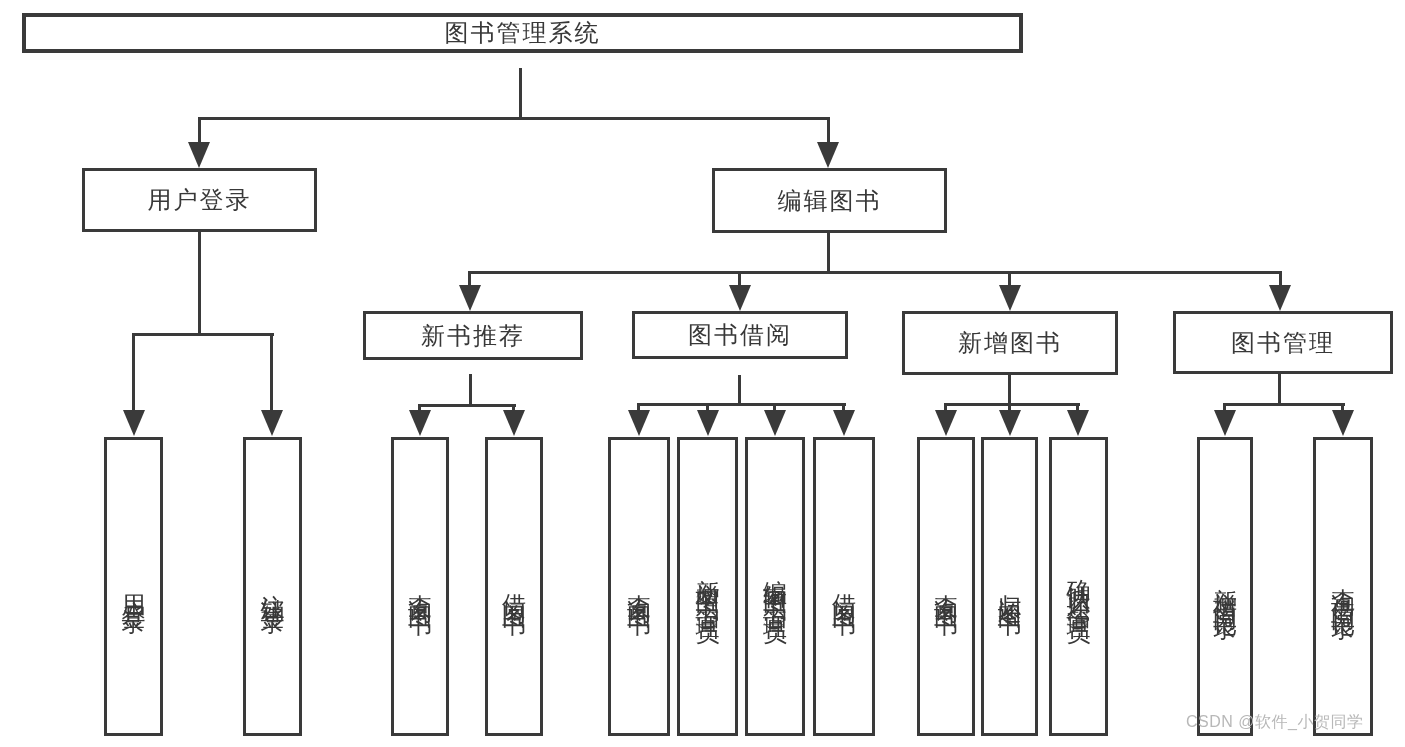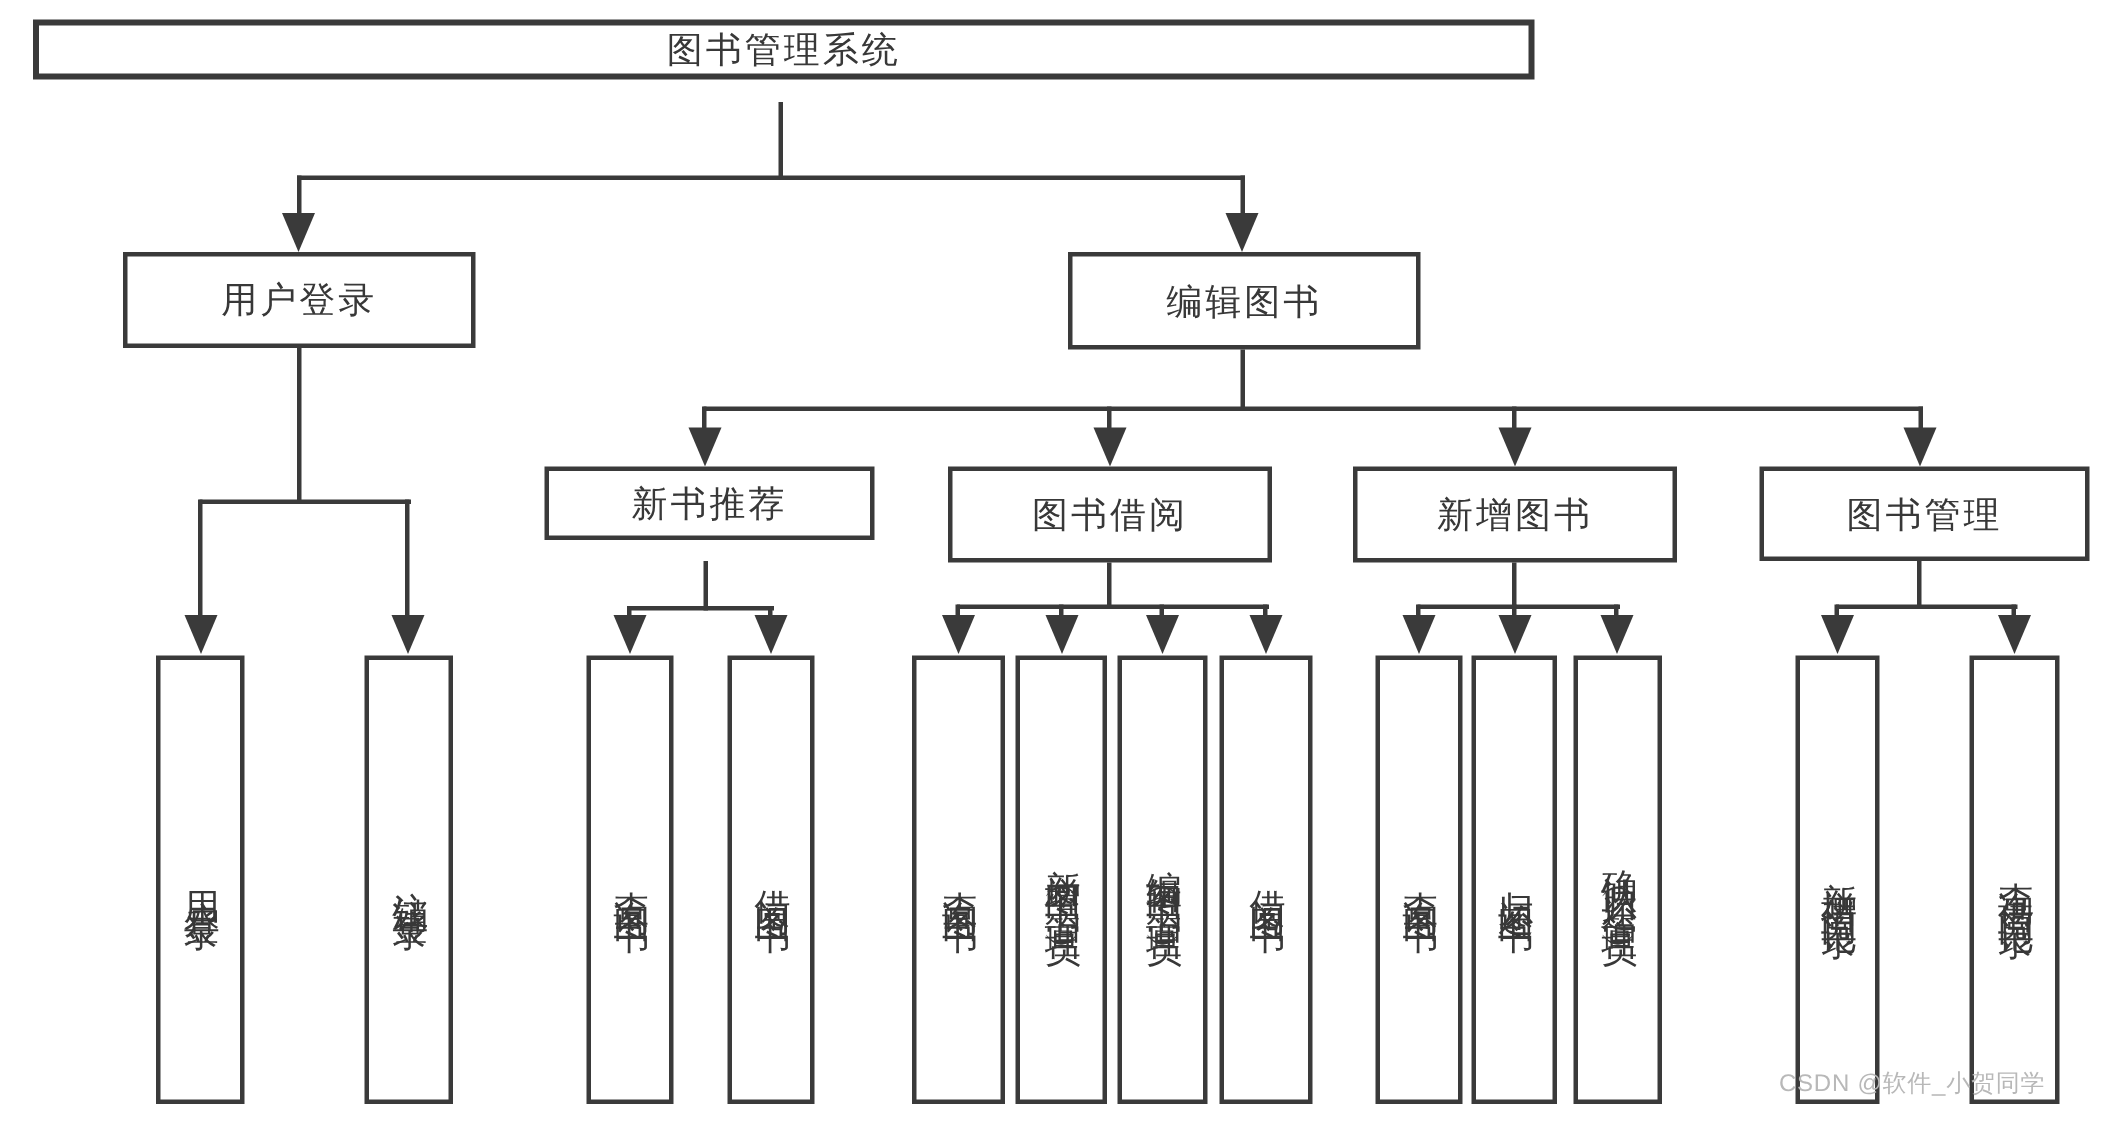--- a/index.html
+++ b/index.html
@@ -83,21 +83,21 @@
   <div class="v-line" style="left:468px; top:271px; height:20px;"></div>
   <div class="arrow" style="left:459px; top:285px;"></div>
   <div class="v-line" style="left:738px; top:271px; height:20px;"></div>
   <div class="arrow" style="left:729px; top:285px;"></div>
   <div class="v-line" style="left:1008px; top:271px; height:20px;"></div>
   <div class="arrow" style="left:999px; top:285px;"></div>
   <div class="v-line" style="left:1279px; top:271px; height:20px;"></div>
   <div class="arrow" style="left:1269px; top:285px;"></div>
 
   <div class="box hbox" style="left:363px; top:311px; width:220px; height:49px;">新书推荐</div>
-  <div class="box hbox" style="left:632px; top:311px; width:216px; height:64px;">图书借阅</div>
+  <div class="box hbox" style="left:632px; top:311px; width:216px; height:48px;">图书借阅</div>
   <div class="box hbox" style="left:902px; top:311px; width:216px; height:64px;">新增图书</div>
   <div class="box hbox" style="left:1173px; top:311px; width:220px; height:63px;">图书管理</div>
 
   <div class="v-line" style="left:469px; top:374px; height:33px;"></div>
   <div class="h-line" style="left:418px; top:404px; width:98px;"></div>
   <div class="v-line" style="left:418px; top:404px; height:12px;"></div>
   <div class="arrow" style="left:409px; top:410px;"></div>
   <div class="v-line" style="left:512px; top:404px; height:12px;"></div>
   <div class="arrow" style="left:503px; top:410px;"></div>
 

